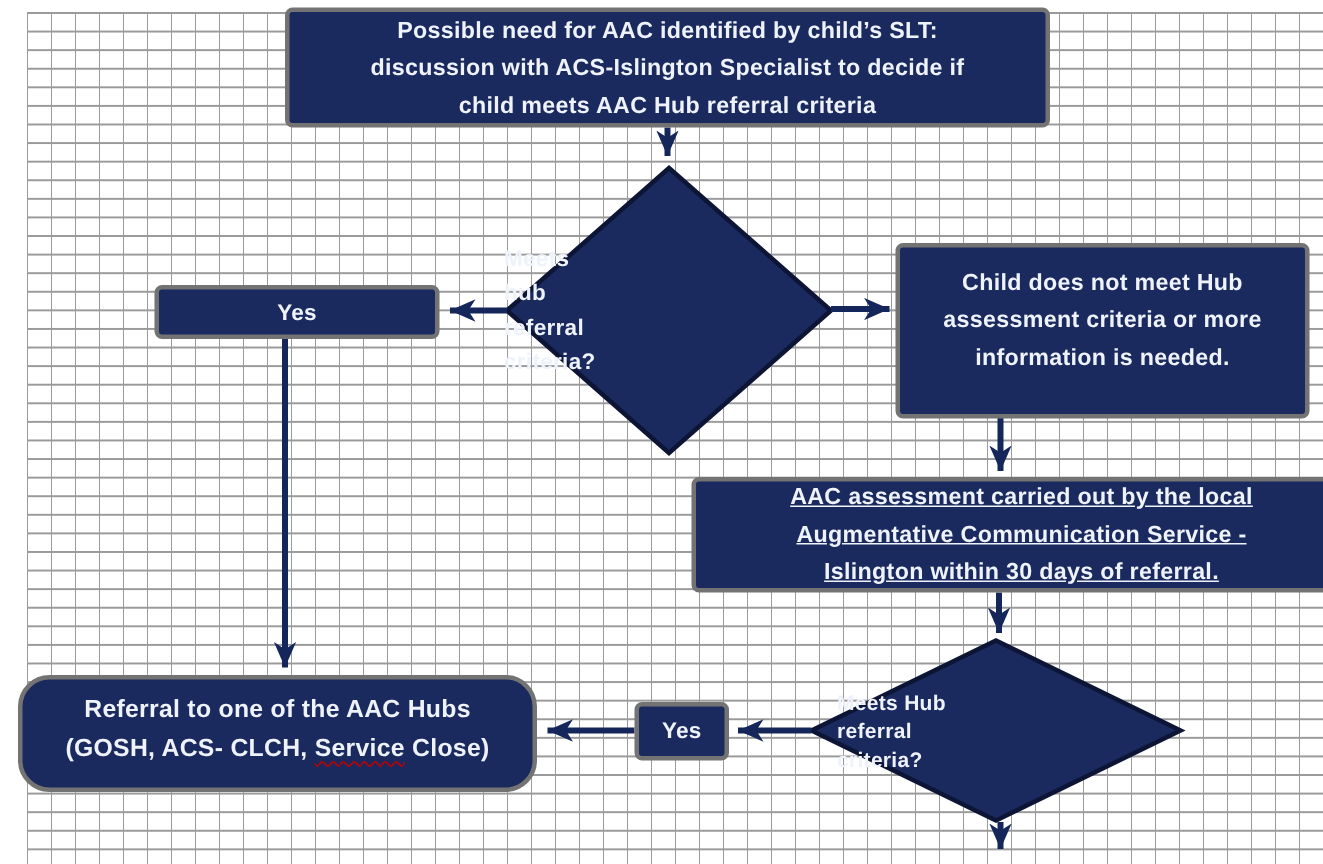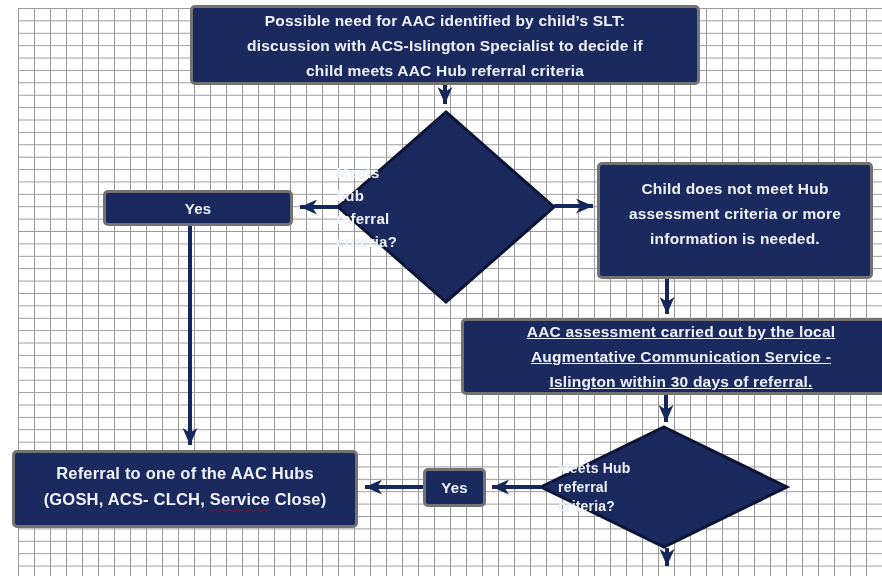--- a/index.html
+++ b/index.html
@@ -25,21 +25,21 @@
   }
   .node .ln{display:block;white-space:pre-wrap;}
   .diamond-text{
     position:absolute;z-index:3;color:#eef2fa;font-weight:bold;letter-spacing:.2px;
     display:flex;flex-direction:column;align-items:flex-start;justify-content:center;
     text-align:center;box-sizing:border-box;background:transparent;
   }
   #node-start{left:190px;top:5px;width:510px;height:80px;font-size:15.5px;line-height:25px;}
   #node-not-met{left:597px;top:150px;width:276px;height:117px;font-size:15.5px;line-height:25px;padding-bottom:14px;margin-top:12px;}
   #node-assessment{left:461px;top:318px;width:440px;height:77px;font-size:15.5px;line-height:25px;text-decoration:underline;}
-  #node-referral{left:12px;top:450px;width:346px;height:78px;font-size:16.5px;line-height:26px;padding-bottom:6px;}
+  #node-referral{left:12px;top:450px;width:346px;height:78px;font-size:16.5px;line-height:26px;padding-bottom:6px;border-radius:21px;}
   #node-yes1{left:103px;top:190px;width:190px;height:36px;font-size:15px;}
   #node-yes2{left:423px;top:468px;width:63px;height:39px;font-size:15px;}
   #text-decision1{left:336px;top:110px;width:220px;height:194px;font-size:15px;line-height:23px;}
   #text-decision2{left:558px;top:425px;width:250px;height:124px;font-size:14px;line-height:19px;}
   .squiggle{
     text-decoration-line:underline;
     text-decoration-style:wavy;
     text-decoration-color:#c00000;
     text-decoration-thickness:1px;
     text-underline-offset:3px;

